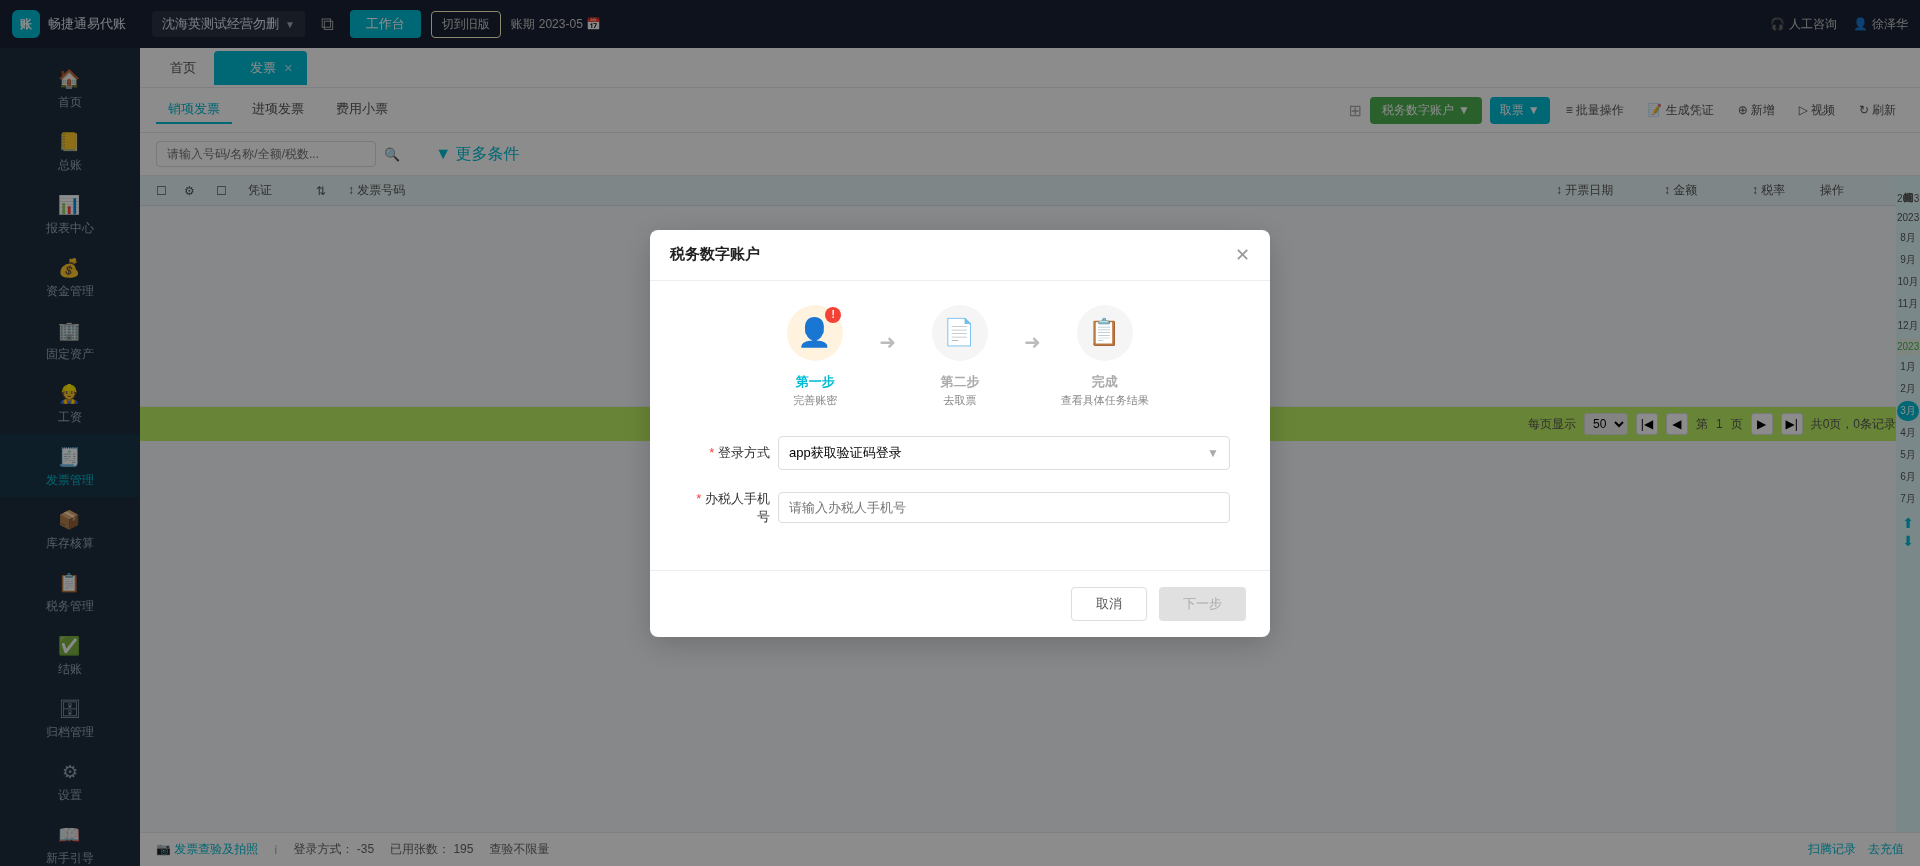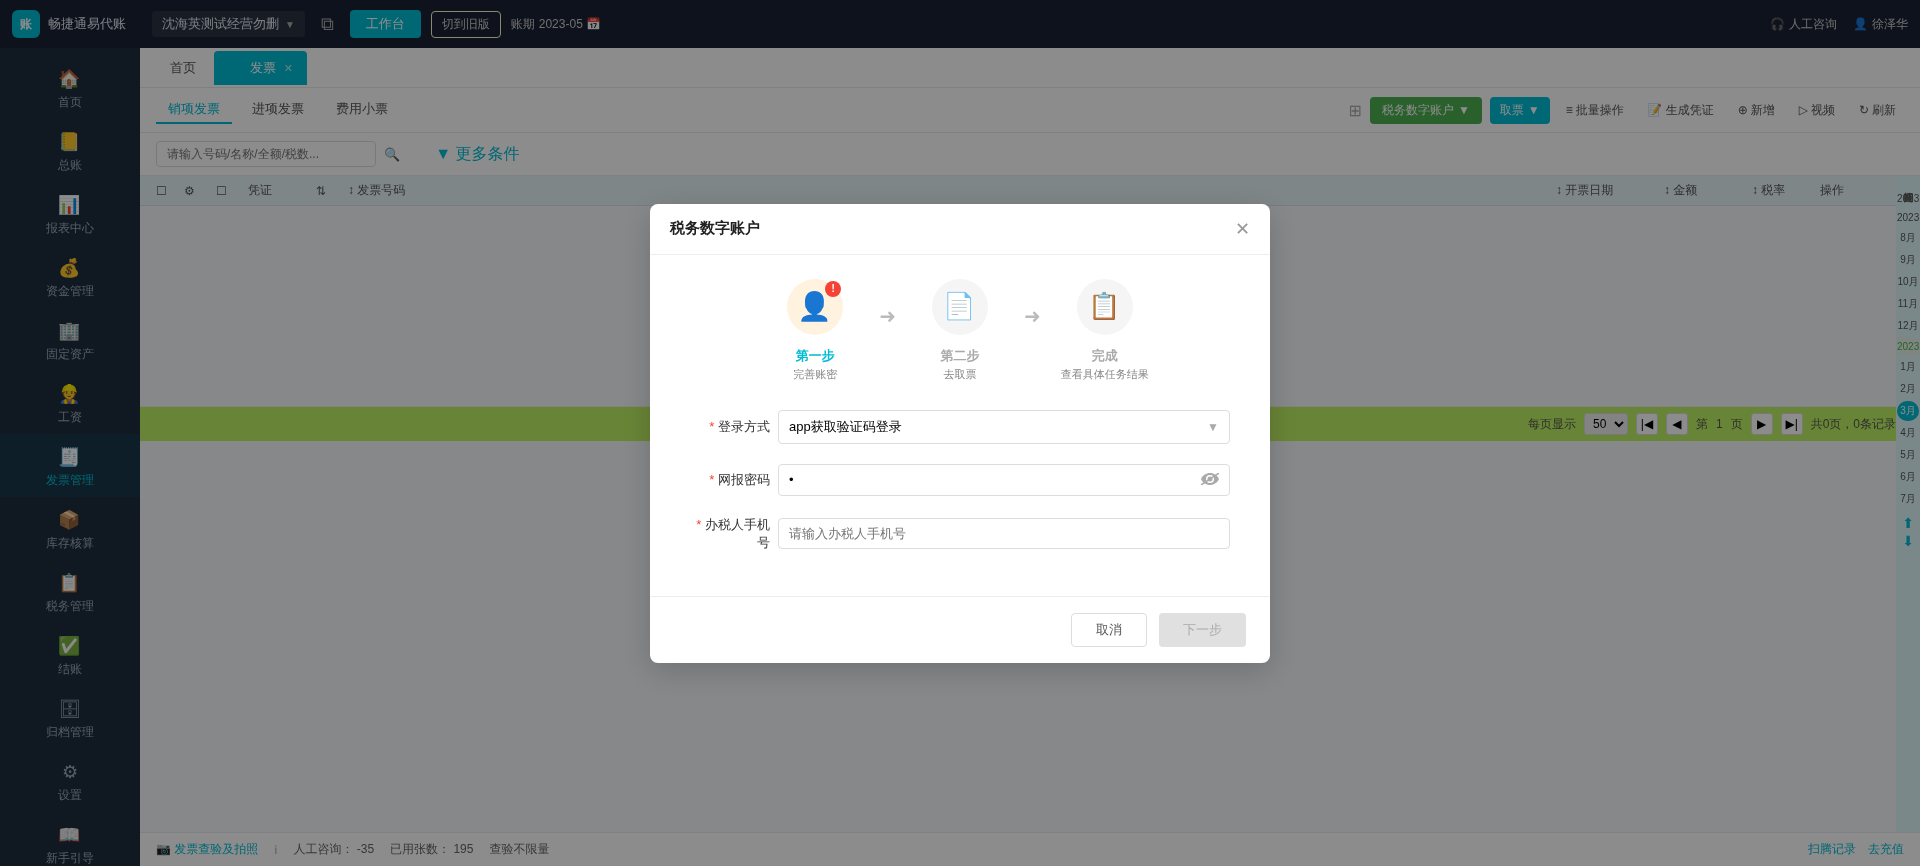--- a/index.html
+++ b/index.html
@@ -611,21 +611,21 @@
       </div>
     </div>
 
     <div class="bottom-bar">
       <span style="color:#00bcd4; cursor:pointer;">
         <span>📷</span>
         <span>发票查验及拍照</span>
       </span>
       <span style="color:#aaa;">ℹ</span>
       <span>
-        <span>人工咨询：</span>
+        <span>登录方式：</span>
         <span>-35</span>
       </span>
       <span>
         <span>已用张数：</span>
         <span>195</span>
       </span>
       <span>查验不限量</span>
       <div class="bottom-right">
         <span class="bottom-link">扫腾记录</span>
         <span class="bottom-link">去充值</span>
@@ -680,35 +680,20 @@
         <div class="form-label">
           <span class="required">*</span>
           <span>登录方式</span>
         </div>
         <div class="form-control select">
           <span>app获取验证码登录</span>
           <span class="select-chevron">▼</span>
         </div>
       </div>
 
-      <div class="form-row">
-        <div class="form-label">
-          <span class="required">*</span>
-          <span>网报密码</span>
-        </div>
-        <div class="form-control">
-          <input type="password" value="a" style="border: none; outline: none; width: 80%; font-size: 13px;">
-          <span class="eye-icon">
-            <svg width="18" height="12" viewBox="0 0 18 12" fill="none">
-              <path d="M9 0C5 0 1.5 2.5 0 6c1.5 3.5 5 6 9 6s7.5-2.5 9-6C16.5 2.5 13 0 9 0zm0 10a4 4 0 110-8 4 4 0 010 8zm0-6.5a2.5 2.5 0 100 5 2.5 2.5 0 000-5z" fill="#aaa"></path>
-              <line x1="0" y1="12" x2="18" y2="0" stroke="#aaa" stroke-width="1.5"></line>
-            </svg>
-          </span>
-        </div>
-      </div>
 
       <div class="form-row">
         <div class="form-label">
           <span class="required">*</span>
           <span>办税人手机号</span>
         </div>
         <div class="form-control">
           <input type="text" style="border: none; outline: none; width: 100%; font-size: 13px; color: rgb(153, 153, 153);" placeholder="请输入办税人手机号">
         </div>
       </div>

